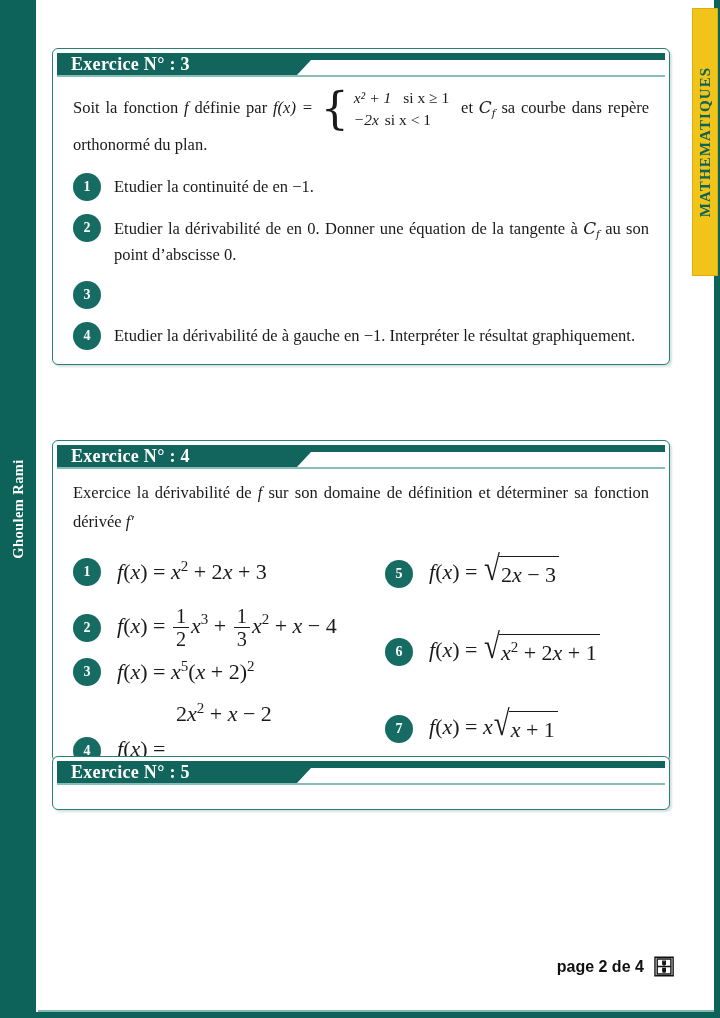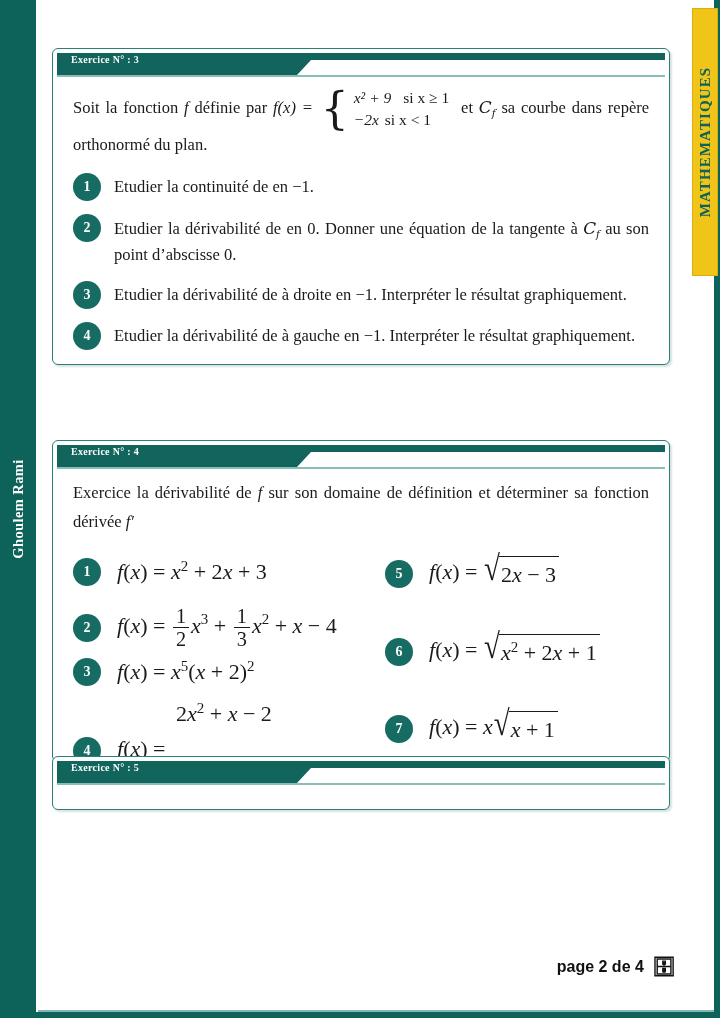--- a/index.html
+++ b/index.html
@@ -101,21 +101,21 @@
   .ex-header-underline {
     position: absolute;
     left: 0; top: 22px;
     width: 100%; height: 2px;
     background: #89bdb7;
   }
   .ex-title {
     position: absolute;
     left: 14px; top: 1px;
     color: #ffffff;
-    font-size: 10px;
+    font-size: 18px;
     font-weight: bold;
     letter-spacing: .3px;
     z-index: 2;
     font-family: "Liberation Serif", serif;
   }
   .ex-body {
     padding: 12px 20px 14px 20px;
     font-size: 16.5px;
     color: #1a1a1a;
     line-height: 1.55;
@@ -279,21 +279,21 @@
 
       <div class="statement just">
         <span>Soit la fonction</span>
         <span class="mathit">f</span>
         <span>définie par</span>
         <span class="mathit">f(x) =</span>
         <span class="piecewise">
           <span class="brace">{</span>
           <span class="cases">
             <span class="case-line">
-              <span class="mathit">x² + 9</span><span class="si">si x ≥ 1</span>
+              <span class="mathit">x² + 1</span><span class="si">si x ≥ 1</span>
             </span><br>
             <span class="case-line">
               <span class="mathit">−2x</span><span class="si2">si x &lt; 1</span>
             </span>
           </span>
         </span>
         <span>et</span>
         <span class="curlyC"><span>C</span><sub>f</sub></span>
         <span>sa courbe dans repère orthonormé du plan.</span>
       </div>
@@ -307,21 +307,20 @@
         <div class="badge">2</div>
         <div class="q-text">
           <span>Etudier la dérivabilité de en 0. Donner une équation de la tangente à</span>
           <span class="curlyC"><span>C</span><sub>f</sub></span>
           <span>au son point d’abscisse 0.</span>
         </div>
       </div>
 
       <div class="q-row">
         <div class="badge">3</div>
-        <div class="q-text">Etudier la dérivabilité de à droite en −1. Interpréter le résultat graphiquement.</div>
       </div>
 
       <div class="q-row">
         <div class="badge">4</div>
         <div class="q-text">Etudier la dérivabilité de à gauche en −1. Interpréter le résultat graphiquement.</div>
       </div>
 
     </div>
   </div>
 

